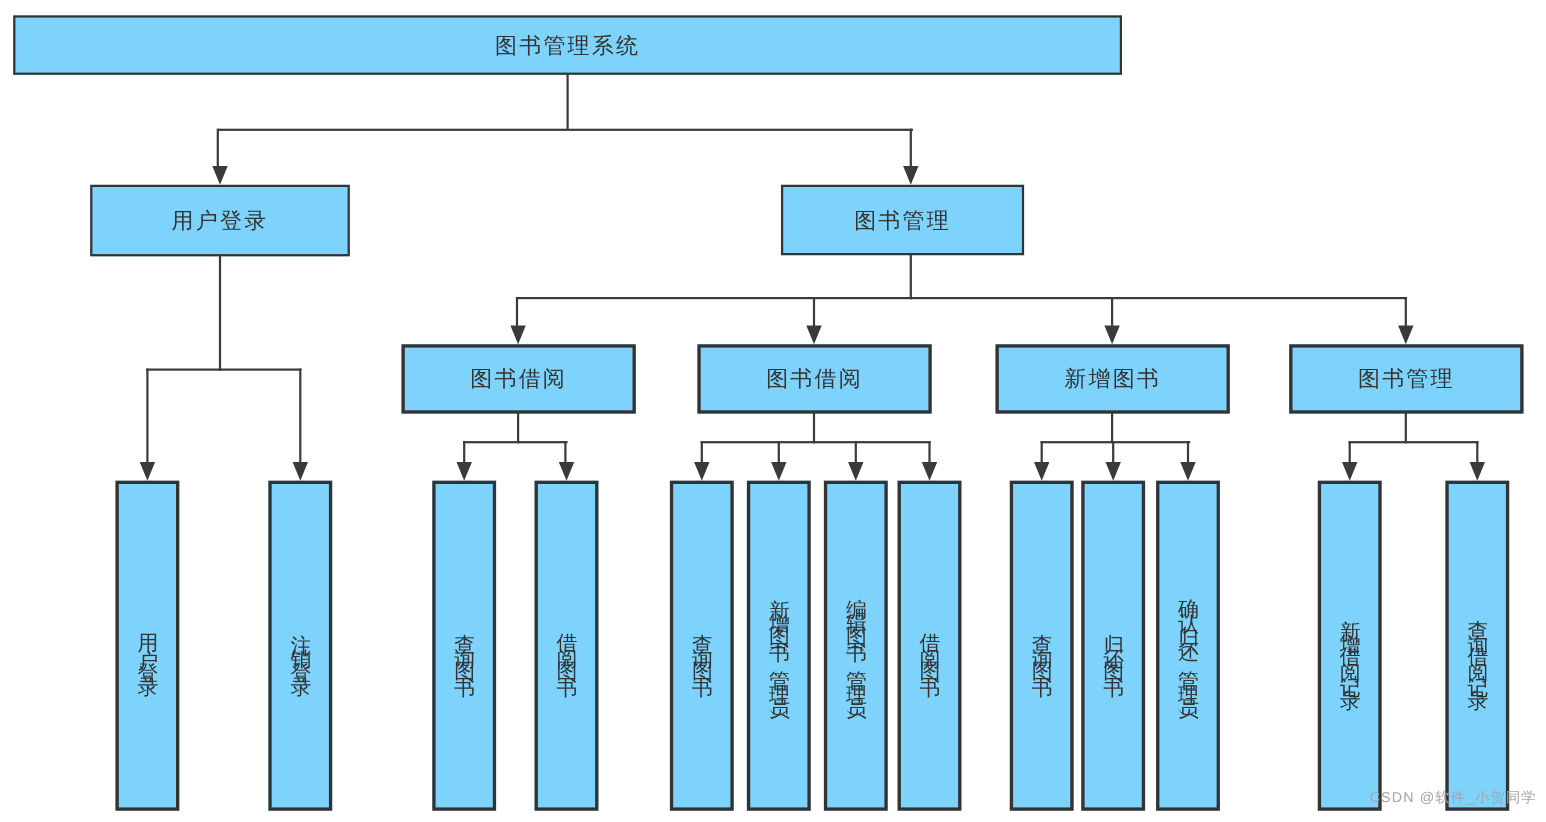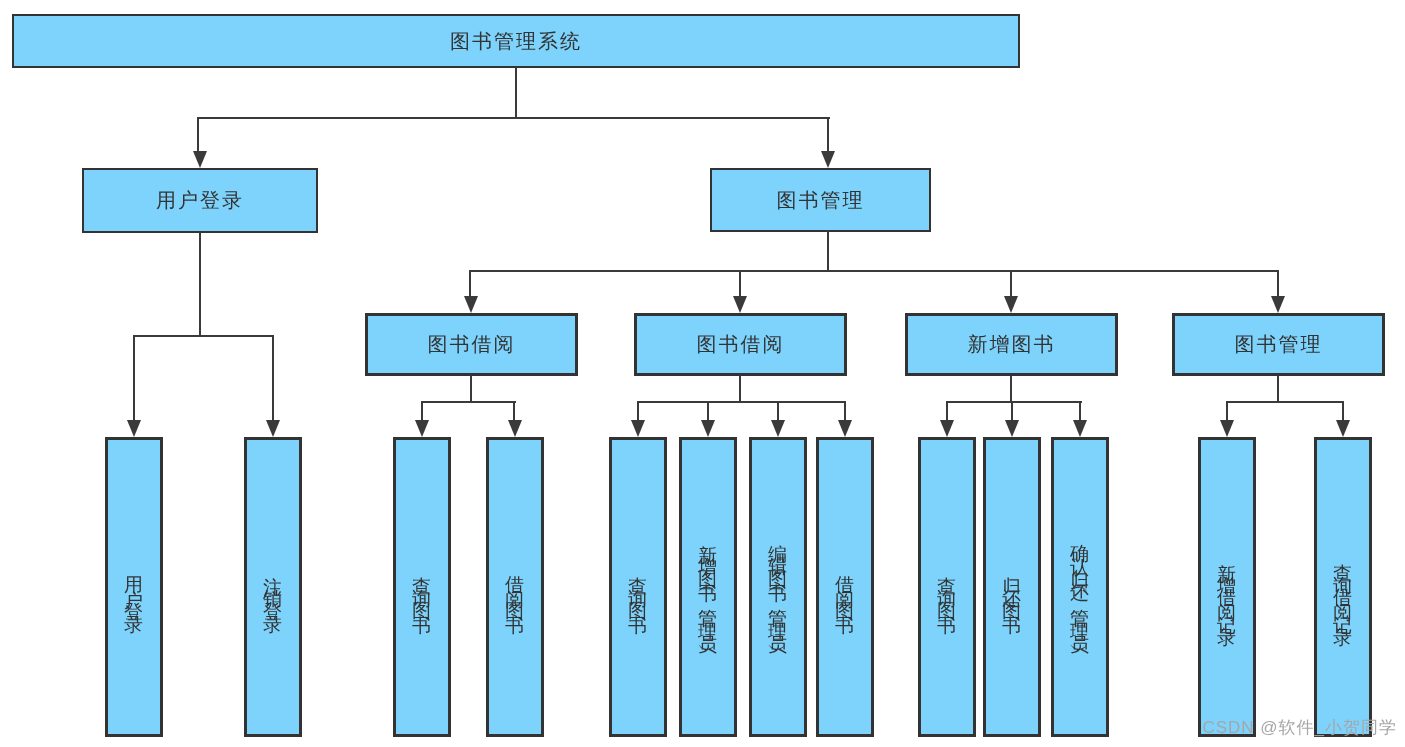--- a/index.html
+++ b/index.html
@@ -37,21 +37,21 @@
   .arrow{
     position:absolute;
     width:0;height:0;
     border-left:7px solid transparent;
     border-right:7px solid transparent;
     border-top:17px solid var(--line,#3a3a3a);
   }
   .watermark{
     position:absolute;
     right:8px;top:716px;
-    font-size:17px;
+    font-size:13px;
     letter-spacing:1px;
     color:var(--watermark,#a6a6a6);
     z-index:10;
     white-space:nowrap;
   }
 </style>
 </head>
 <body>
 
 <div class="canvas">

